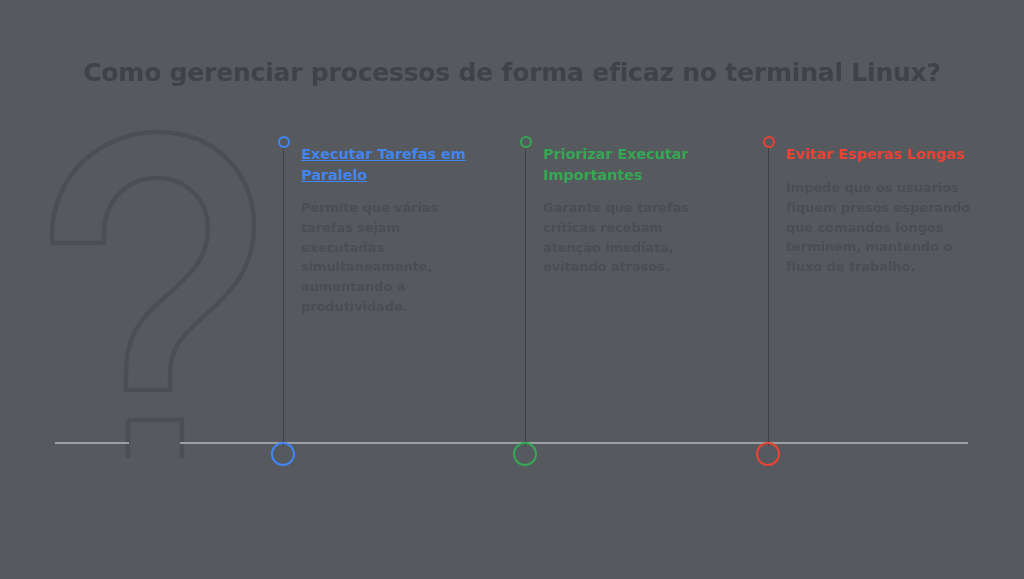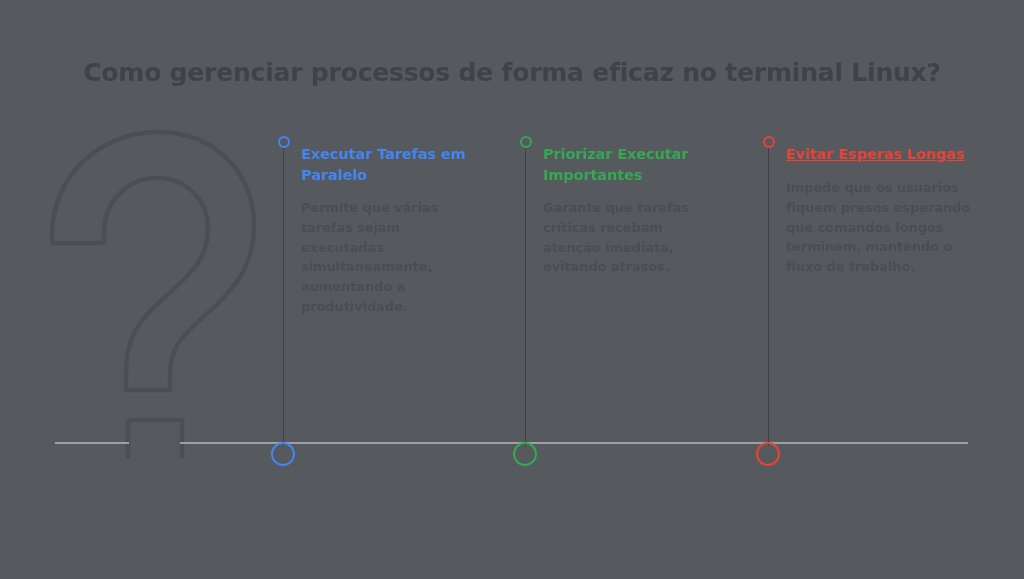--- a/index.html
+++ b/index.html
@@ -104,29 +104,29 @@
     left: 18px;
     font-size: 13px;
     font-weight: bold;
     line-height: 1.52;
     color: #4a4e52;
     letter-spacing: -0.1px;
   }
 
   
   .col-1 { left: 283px; color: #4285f4; }
-  .col-1 .col-head { width: 175px; }
+  .col-1 .col-head { width: 175px; text-decoration: underline; }
   .col-1 .col-body { top: 62px; width: 160px; }
 
   .col-2 { left: 525px; color: #34a853; }
   .col-2 .col-head { width: 165px; }
   .col-2 .col-body { top: 62px; width: 160px; }
 
   .col-3 { left: 768px; color: #ea4335; }
-  .col-3 .col-head { width: 195px; text-decoration: underline; }
+  .col-3 .col-head { width: 195px; }
   .col-3 .col-body { top: 42px; width: 190px; }
 </style>
 </head>
 <body>
 
 <div id="stage">
 
   <div class="title">Como gerenciar processos de forma eficaz no terminal Linux?</div>
 
   <div class="qmark">

